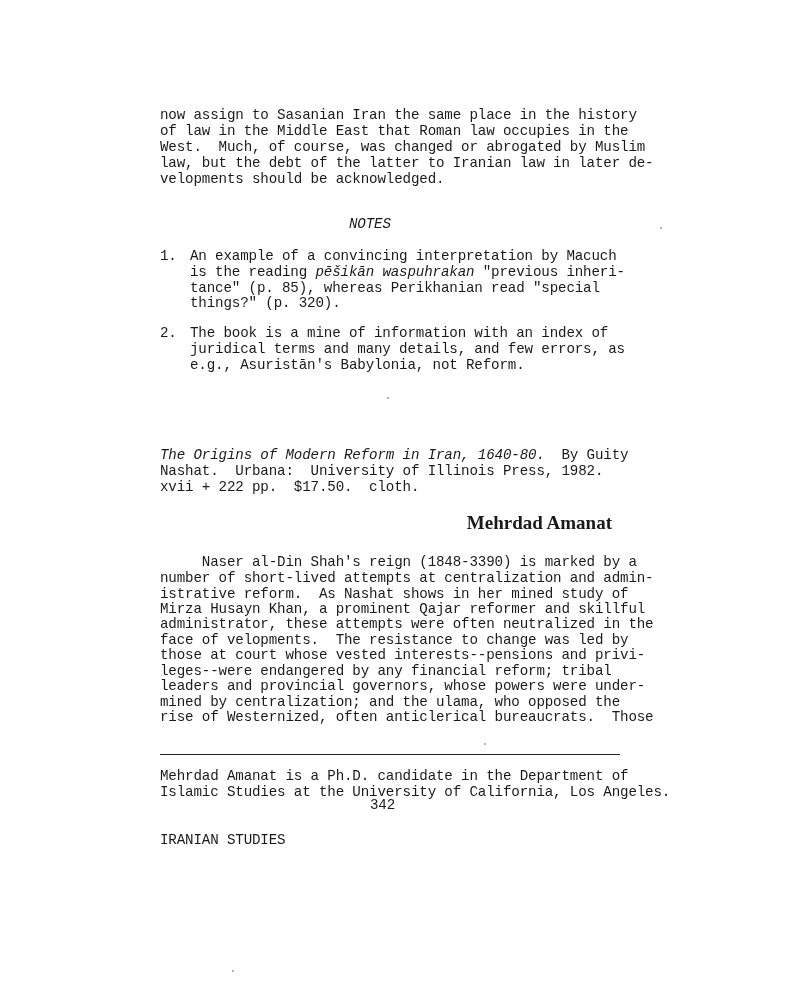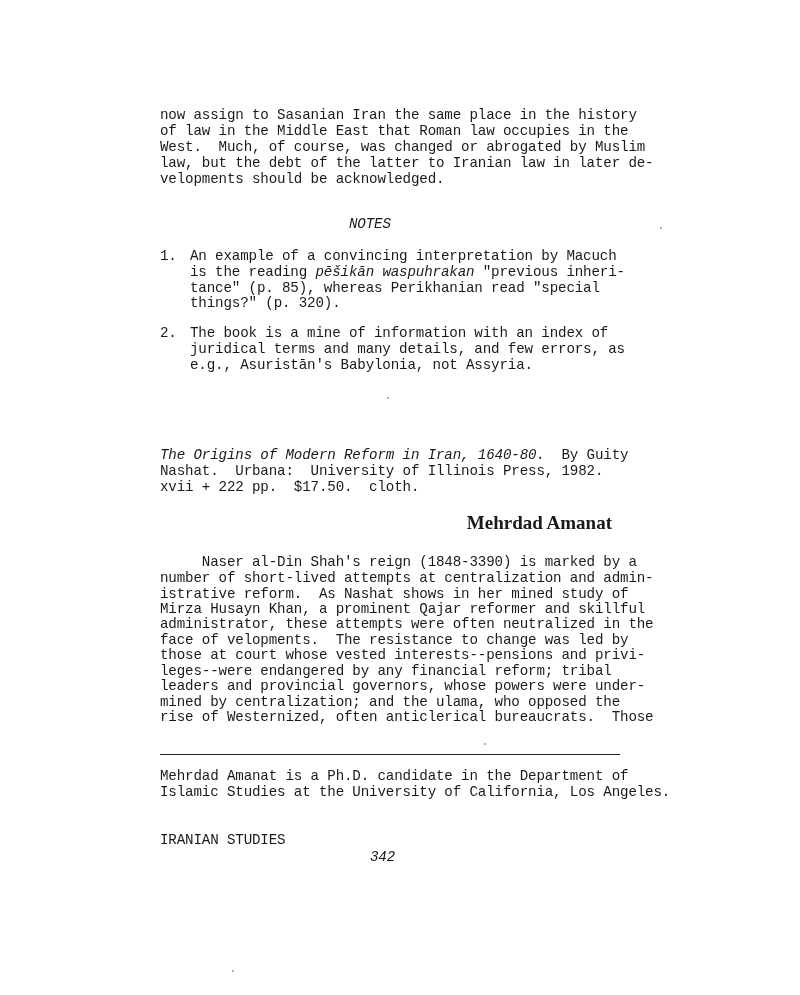--- a/index.html
+++ b/index.html
@@ -6,21 +6,21 @@
     body { width:800px; height:995px; position:relative; overflow:hidden; color:#1a1a1a; }
     .mono { font-family: "Liberation Mono", "DejaVu Sans Mono", monospace; font-size:14.2px; line-height:15.6px; letter-spacing:-0.15px; }
     .line { position:absolute; left:160px; white-space:pre; }
     .it { font-style:italic; }
     .notes-title { position:absolute; left:349px; top:217px; font-style:italic; }
     .note-num { position:absolute; left:160px; white-space:pre; }
     .note-body { position:absolute; left:190px; white-space:pre; }
     .author { position:absolute; right:188px; top:512px; font-family:"Liberation Serif", serif; font-weight:bold; font-size:19px; }
     .rule { position:absolute; left:160px; top:754px; width:460px; height:0; border-top:1.6px solid #222; }
     .footer-journal { position:absolute; left:160px; top:833px; white-space:pre; }
-    .footer-page { position:absolute; left:370px; top:850px; font-style:italic; }
+    .footer-page { position:absolute; left:370px; top:798px; }
     .speck { position:absolute; width:2px; height:2px; background:#999; border-radius:1px; }
   </style>
 </head>
 <body>
 
 <div class="mono">
   <div class="line" style="top:108px">now assign to Sasanian Iran the same place in the history</div>
   <div class="line" style="top:124px">of law in the Middle East that Roman law occupies in the</div>
   <div class="line" style="top:140px">West.  Much, of course, was changed or abrogated by Muslim</div>
   <div class="line" style="top:156px">law, but the debt of the latter to Iranian law in later de-</div>
@@ -32,21 +32,21 @@
 
   <div class="note-num" style="top:249px">1.</div>
   <div class="note-body" style="top:249px">An example of a convincing interpretation by Macuch</div>
   <div class="note-body" style="top:265px"><span>is the reading </span><span class="it">pēšikān waspuhrakan</span><span> "previous inheri-</span></div>
   <div class="note-body" style="top:281px">tance" (p. 85), whereas Perikhanian read "special</div>
   <div class="note-body" style="top:296px">things?" (p. 320).</div>
 
   <div class="note-num" style="top:326px">2.</div>
   <div class="note-body" style="top:326px">The book is a mine of information with an index of</div>
   <div class="note-body" style="top:342px">juridical terms and many details, and few errors, as</div>
-  <div class="note-body" style="top:358px">e.g., Asuristān's Babylonia, not Assyria.</div>
+  <div class="note-body" style="top:358px">e.g., Asuristān's Babylonia, not Reform.</div>
 </div>
 
 <div class="mono">
   <div class="line" style="top:448px"><span class="it">The Origins of Modern Reform in Iran, 1640-80.</span><span>  By Guity</span></div>
   <div class="line" style="top:464px">Nashat.  Urbana:  University of Illinois Press, 1982.</div>
   <div class="line" style="top:480px">xvii + 222 pp.  $17.50.  cloth.</div>
 </div>
 
 <div class="author">Mehrdad Amanat</div>
 

